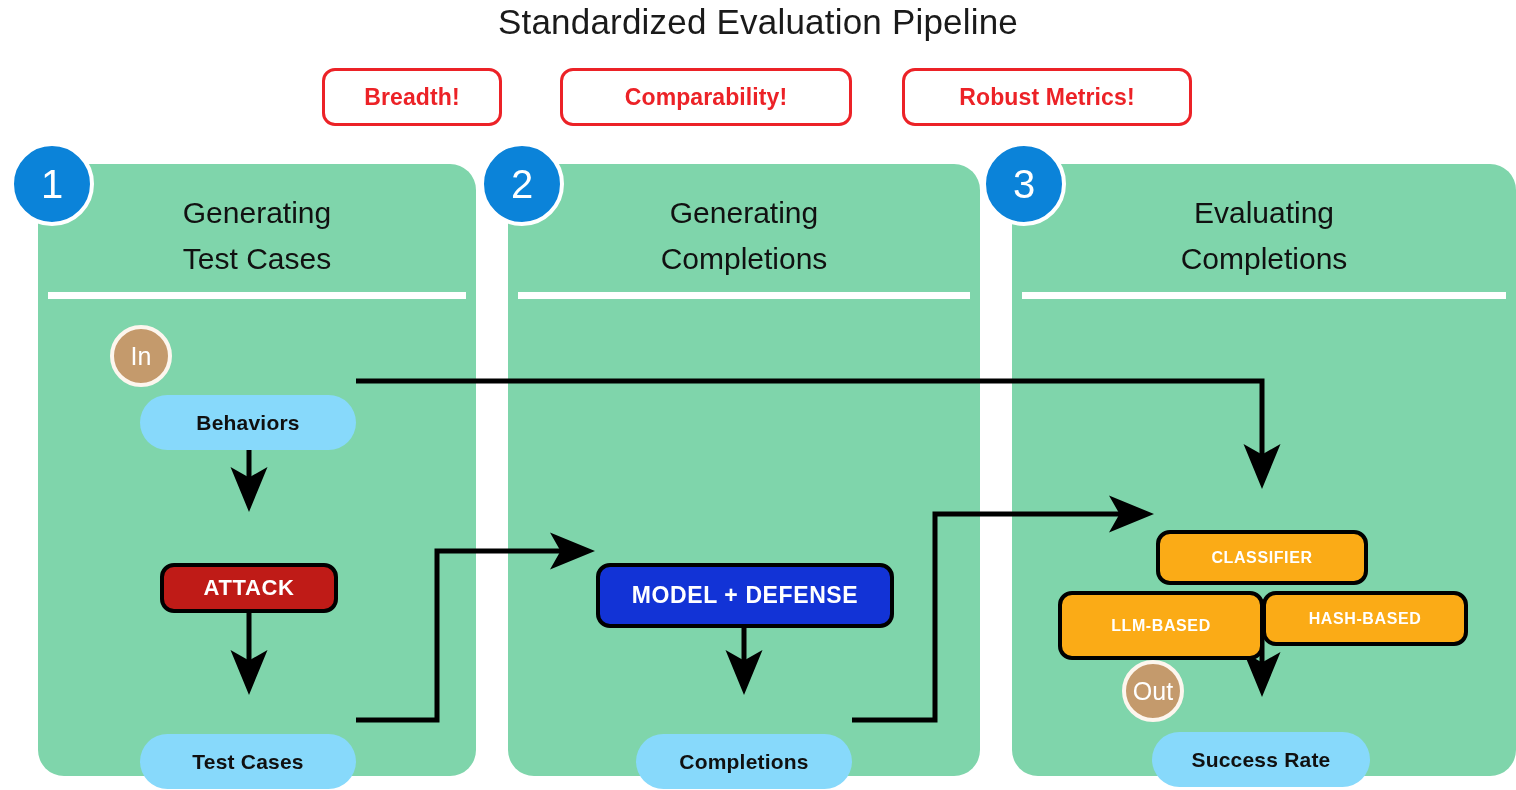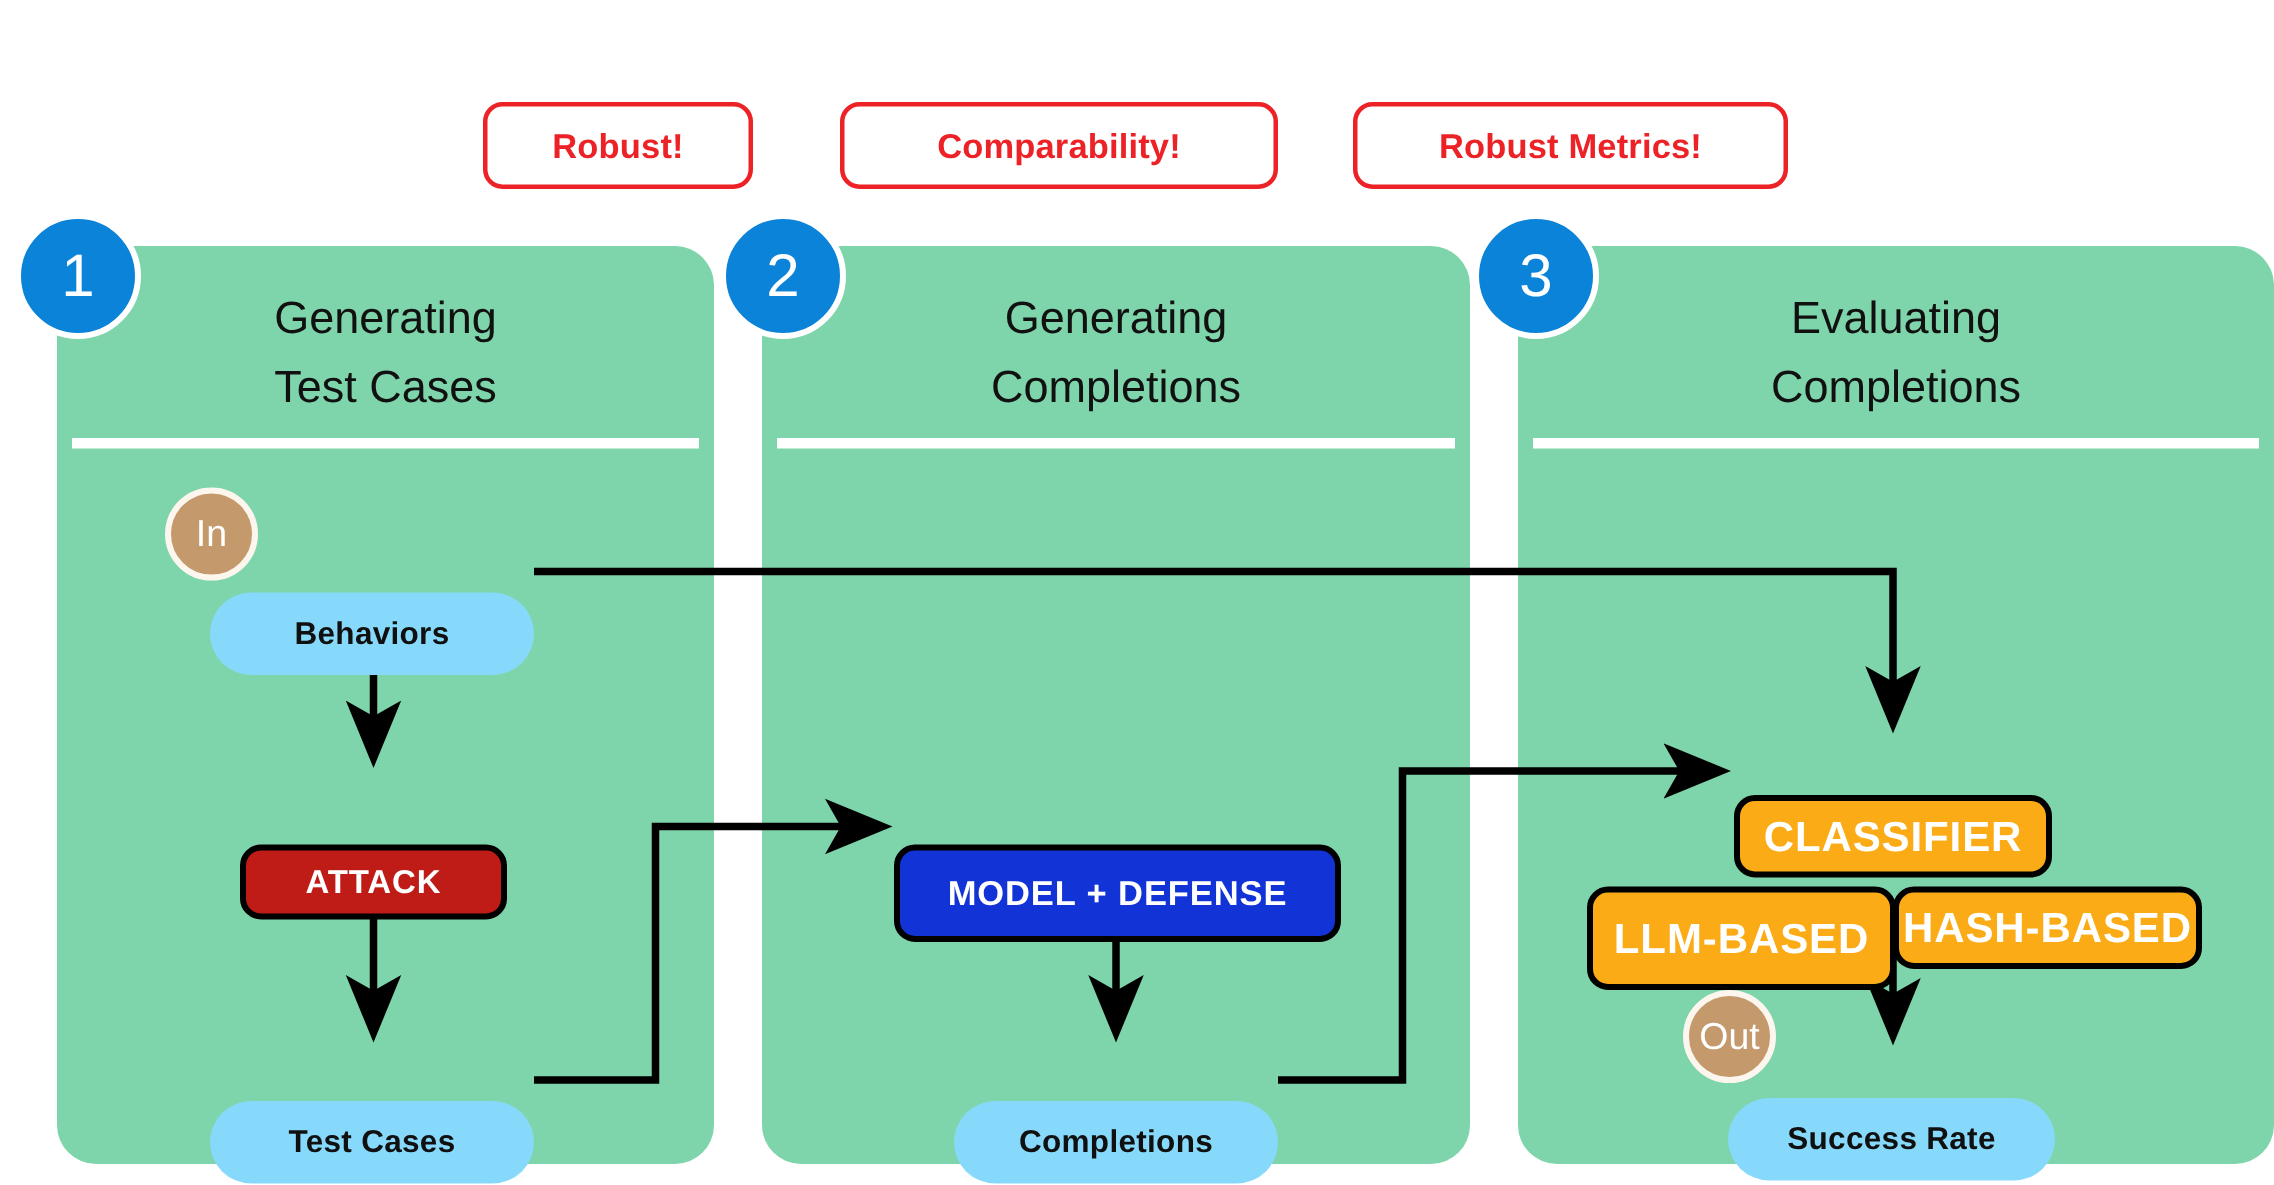--- a/index.html
+++ b/index.html
@@ -94,21 +94,21 @@
   }
   .boxed {
     border: 4px solid #000000;
     border-radius: 14px;
     color: #ffffff;
     font-weight: bold;
     letter-spacing: 0.6px;
   }
   .attack { background: #bf1b17; font-size: 22px; }
   .model  { background: #1233d6; font-size: 23px; }
-  .orange { background: #fbab16; font-size: 28px; }
+  .orange { background: #fbab16; font-size: 16px; }
 
   
   .step-circle {
     position: absolute;
     width: 84px;
     height: 84px;
     border-radius: 50%;
     background: #0b83d9;
     border: 4px solid #ffffff;
     box-sizing: border-box;
@@ -143,20 +143,21 @@
     left: 0; top: 0;
     width: 1516px; height: 790px;
     pointer-events: none;
   }
 </style>
 </head>
 <body>
 
 <div id="stage">
 
+  <div id="title">Standardized Evaluation Pipeline</div>
 
   <div class="panel" style="left:38px; top:164px; width:438px; height:612px;">
     <div class="panel-title" style="top:26px;">Generating</div>
     <div class="panel-title" style="top:72px;">Test Cases</div>
     <div class="panel-rule" style="top:128px;"></div>
   </div>
 
   <div class="panel" style="left:508px; top:164px; width:472px; height:612px;">
     <div class="panel-title" style="top:26px;">Generating</div>
     <div class="panel-title" style="top:72px;">Completions</div>
@@ -207,21 +208,21 @@
 
   <div class="node boxed orange" style="left:1156px; top:488px; width:212px; height:55px;">CLASSIFIER</div>
 
   <div class="node boxed orange" style="left:1058px; top:549px; width:206px; height:69px;">LLM-BASED</div>
 
   <div class="node boxed orange" style="left:1262px; top:549px; width:206px; height:55px;">HASH-BASED</div>
 
   <div class="node pill" style="left:1152px; top:690px; width:218px; height:55px;">Success Rate</div>
   <div class="io-circle" style="left:1122px; top:660px;">Out</div>
 
-  <div class="callout" style="left:322px; top:68px; width:180px;">Robust!</div>
+  <div class="callout" style="left:322px; top:68px; width:180px;">Breadth!</div>
   <div class="callout" style="left:902px; top:68px; width:290px;">Robust Metrics!</div>
   <div class="callout" style="left:560px; top:68px; width:292px;">Comparability!</div>
 
   <div class="step-circle" style="left:10px; top:142px;">1</div>
   <div class="step-circle" style="left:480px; top:142px;">2</div>
   <div class="step-circle" style="left:982px; top:142px;">3</div>
 
 </div>
 
 </body></html>

